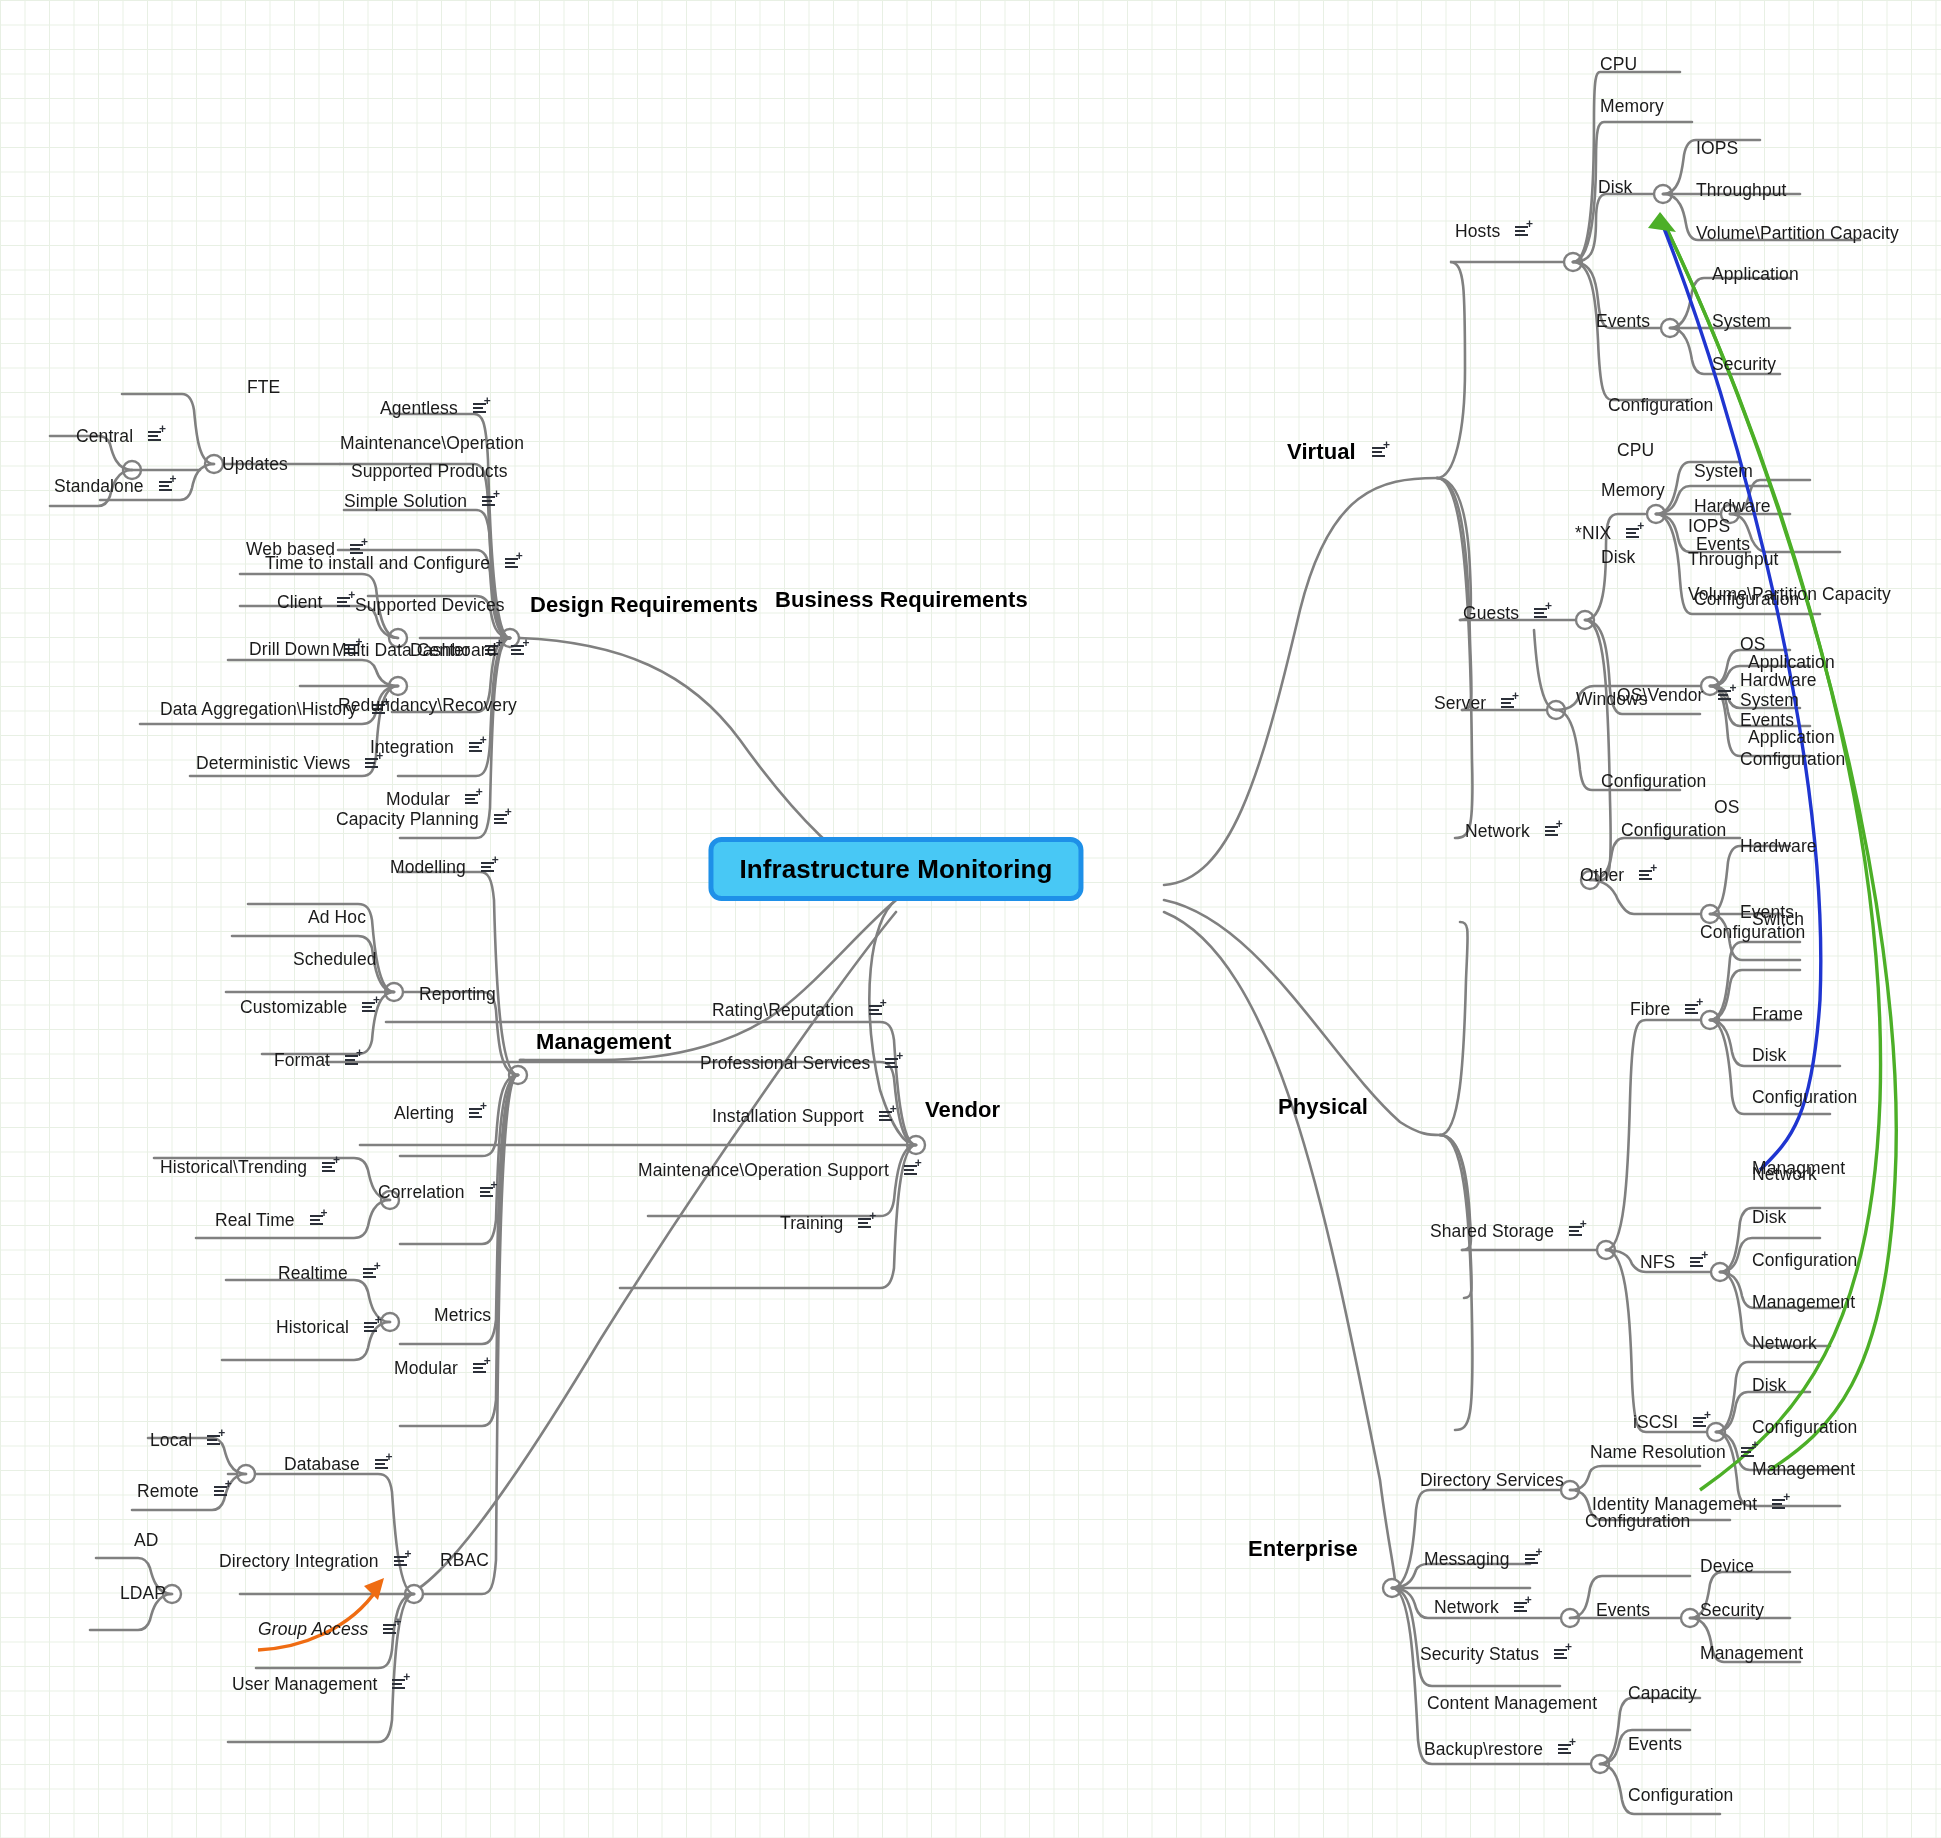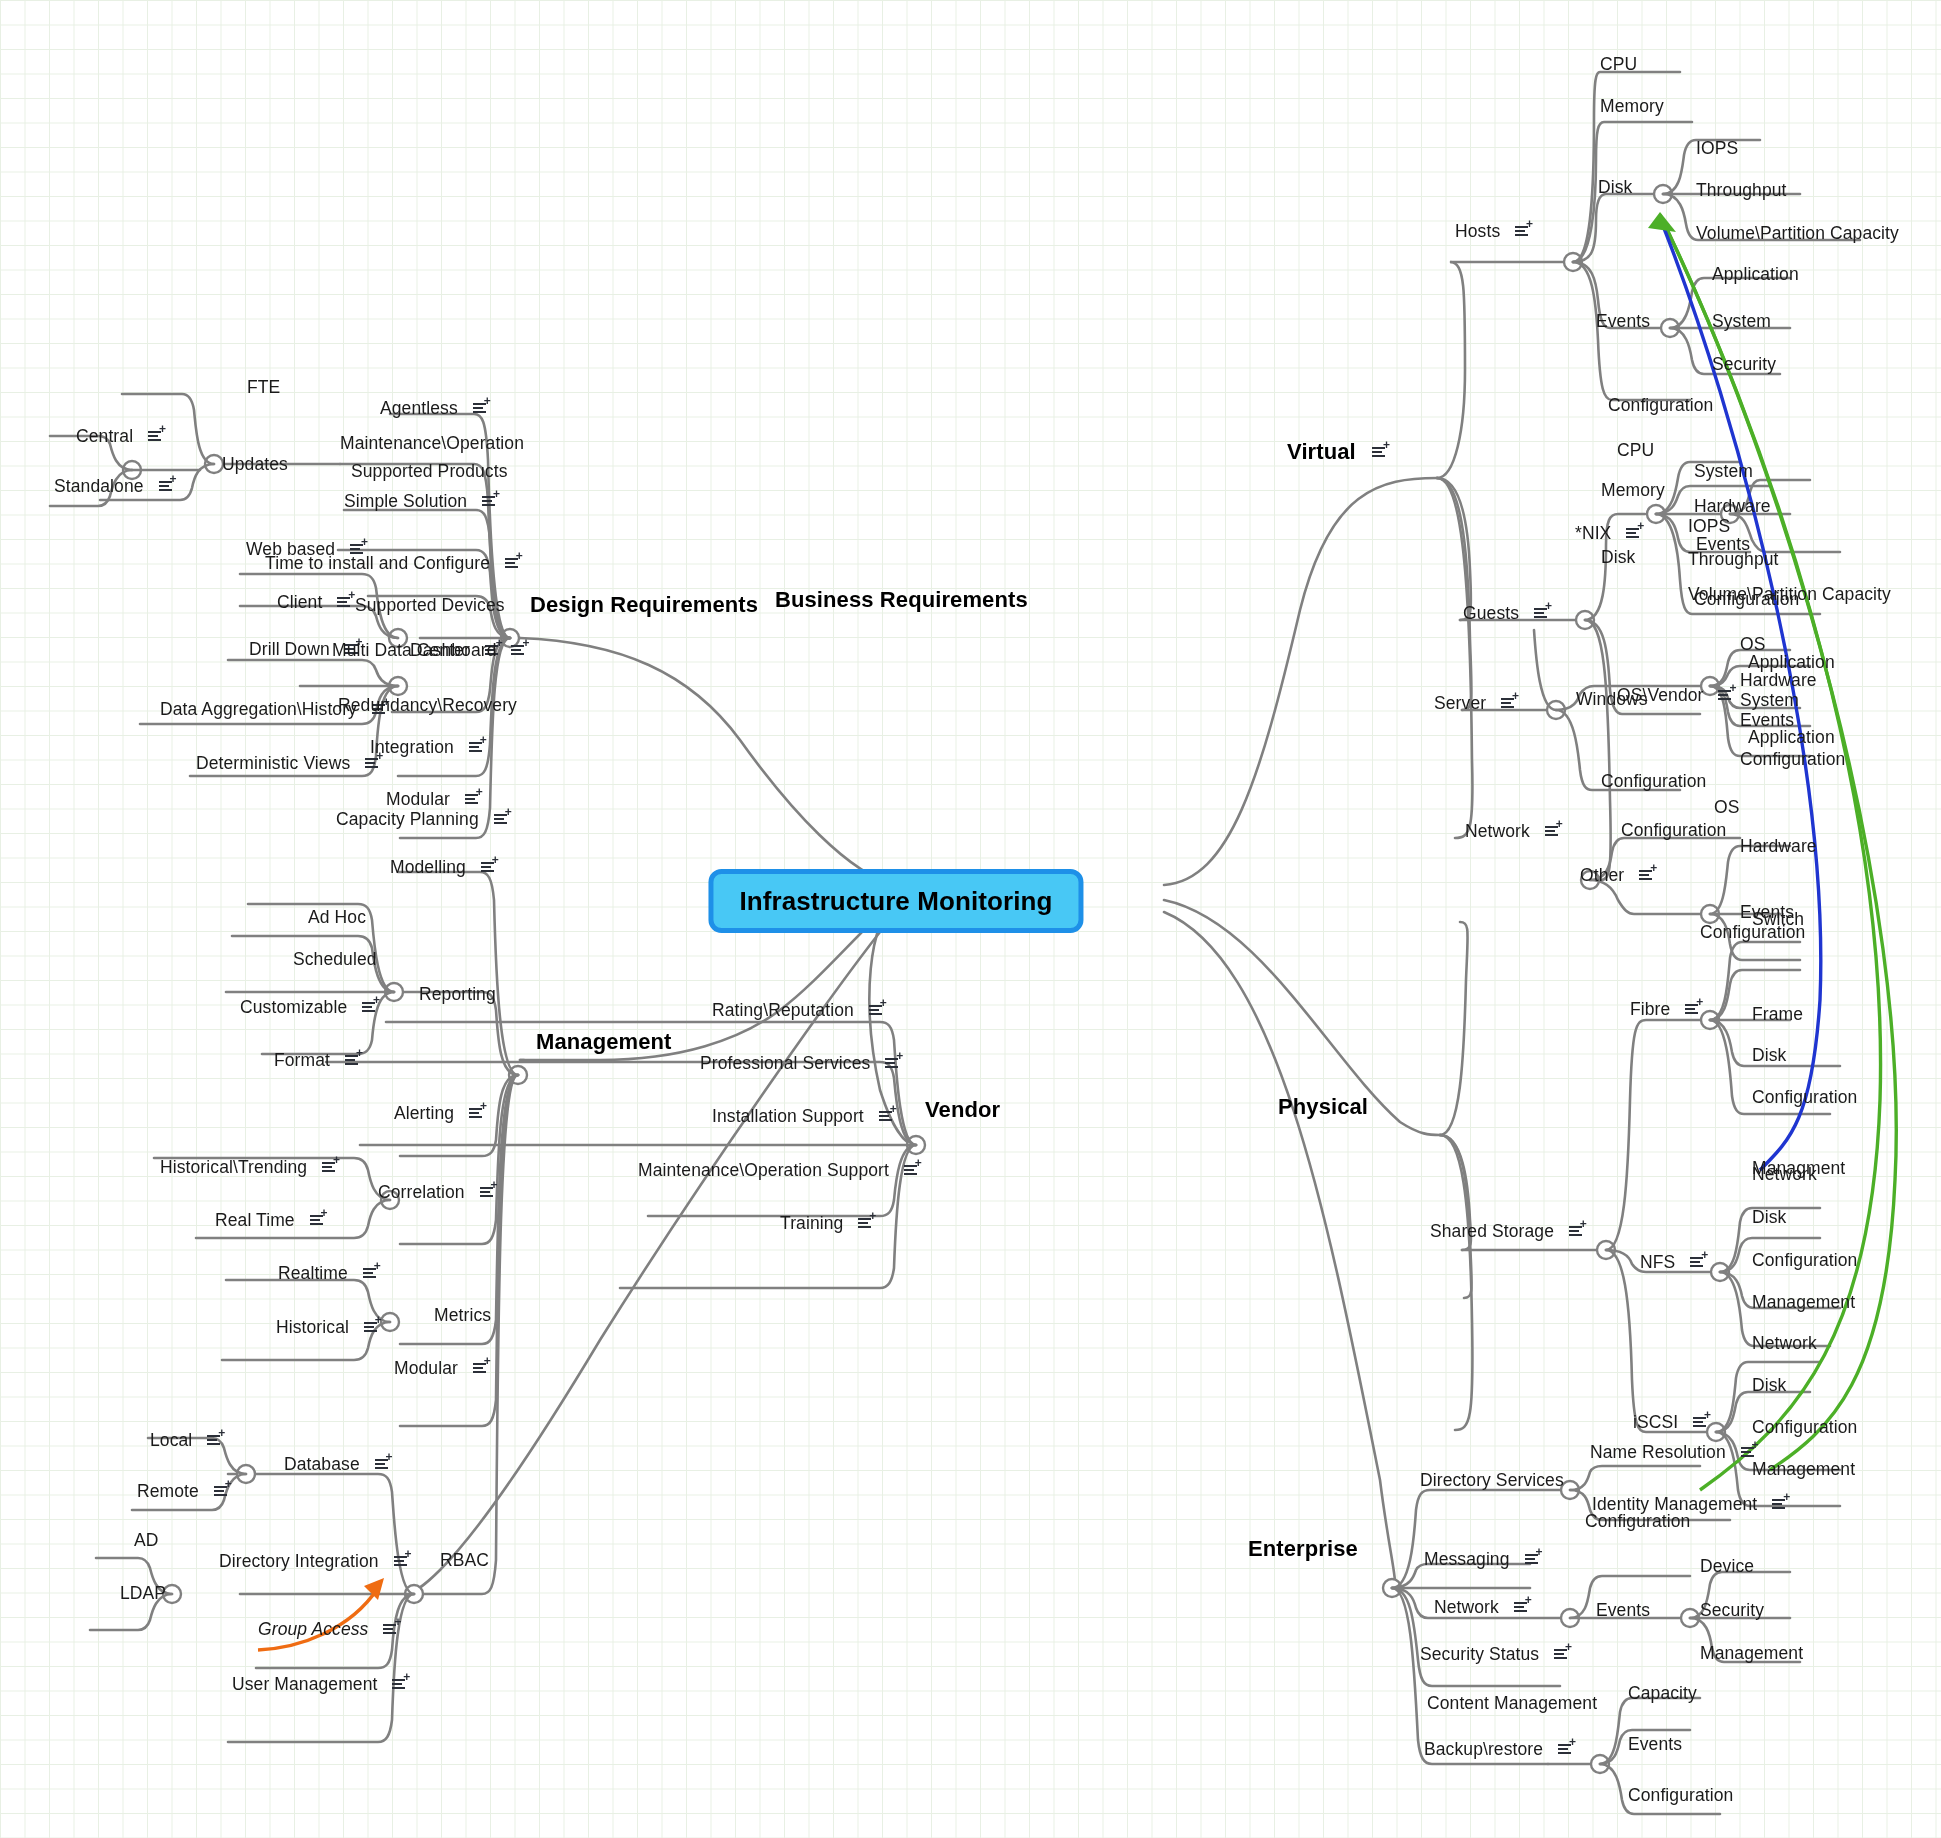--- a/index.html
+++ b/index.html
@@ -39,21 +39,20 @@
   }
   .node.center {
     font-size: 26px;
     font-weight: bold;
     color: #000;
     background: #48c8f5;
     border: 5px solid #1e90e8;
     border-radius: 13px;
     padding: 14px 26px;
     box-sizing: border-box;
-    margin-top: 32px;
   }
   .node.main {
     font-size: 22px;
     font-weight: bold;
     color: #000;
   }
   .lbl {
     display: inline-block;
     vertical-align: middle;
   }

